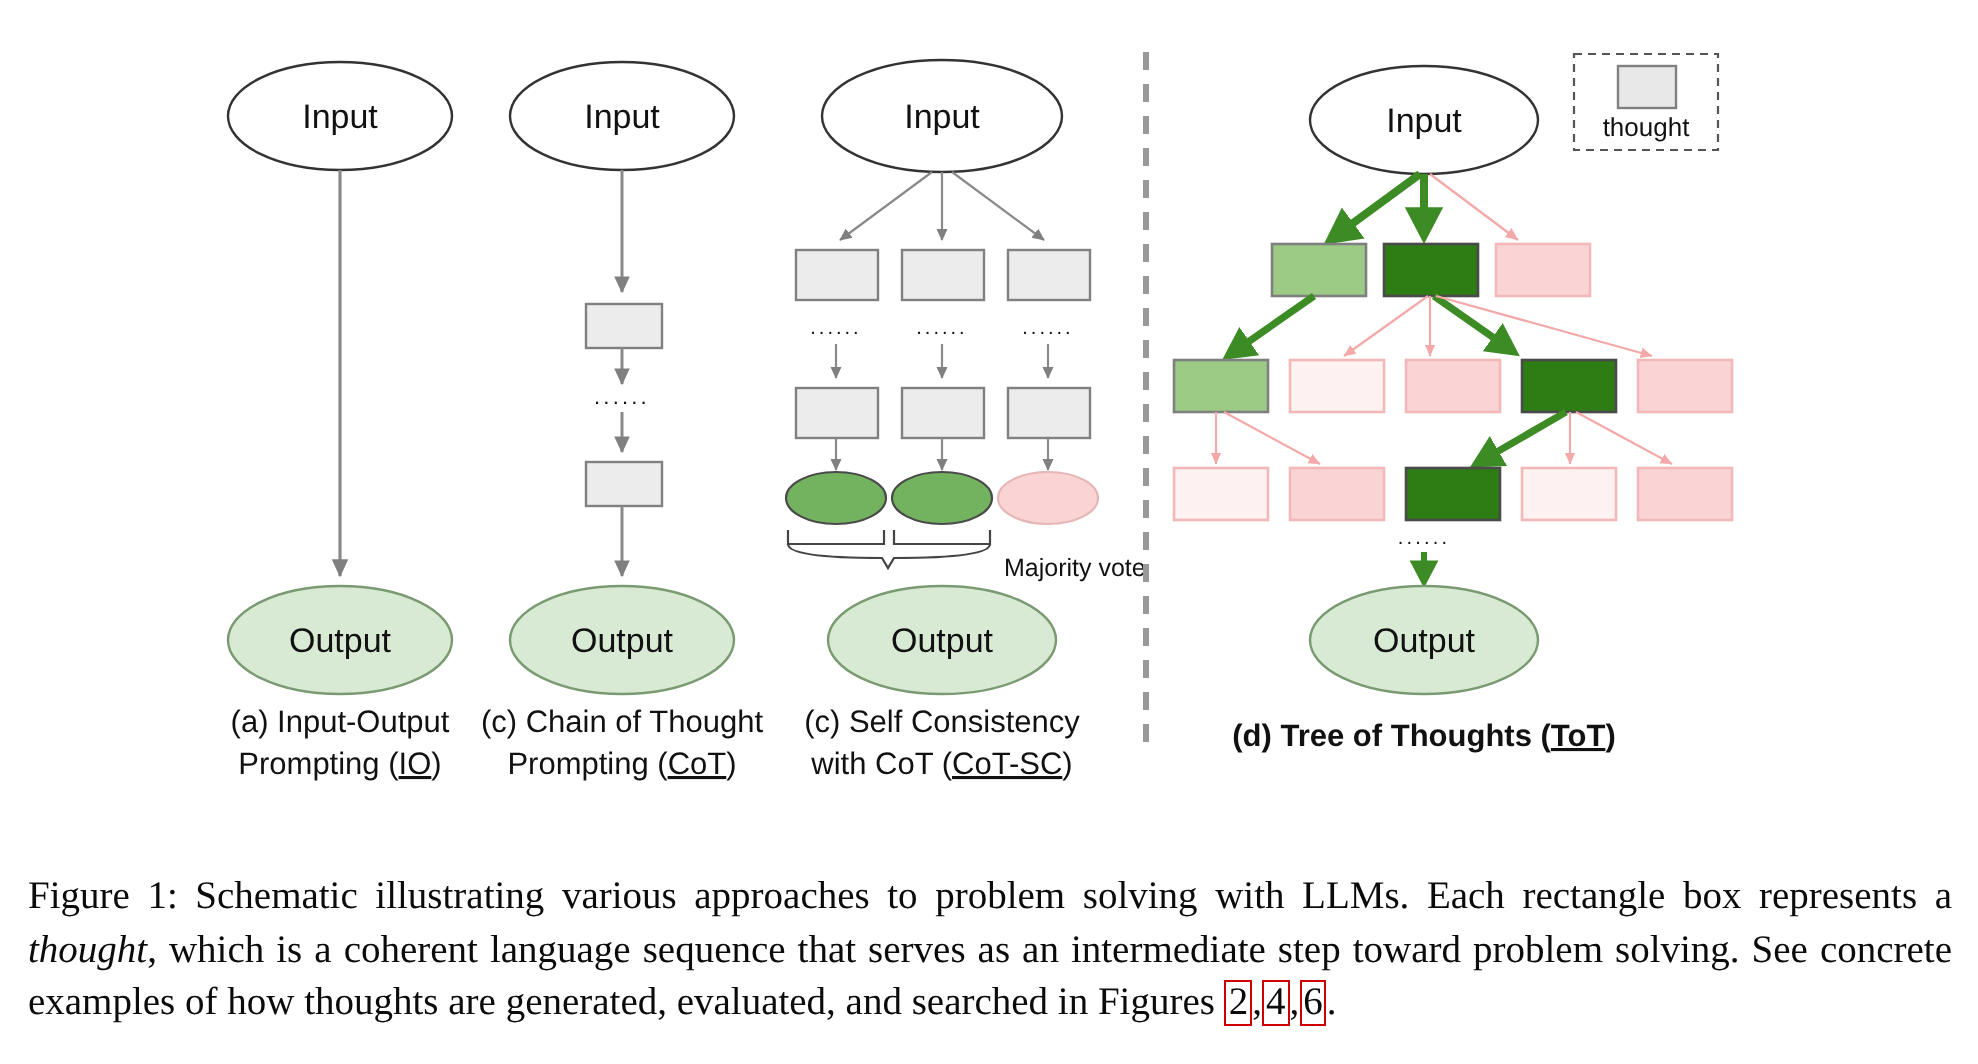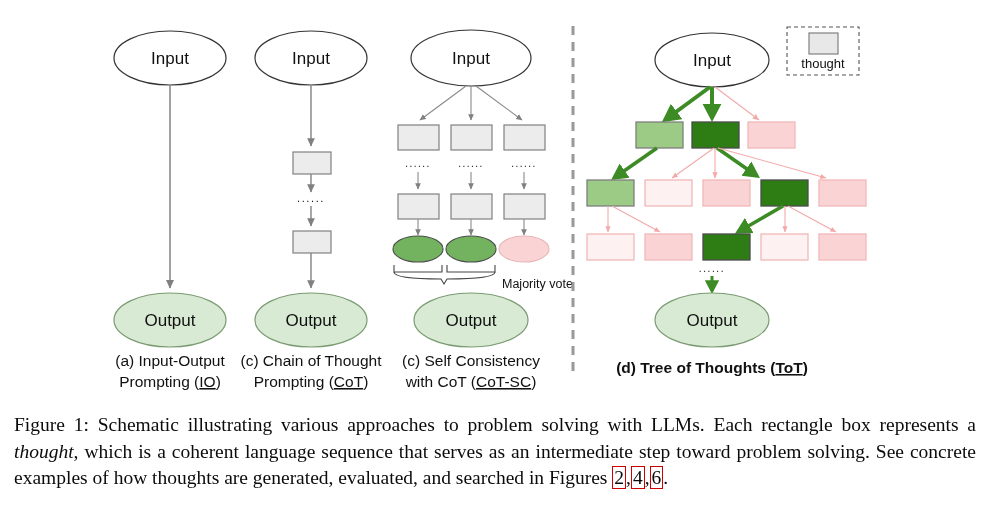--- a/index.html
+++ b/index.html
@@ -1,19 +1,19 @@
 <!DOCTYPE html>
 <html><head>
 <meta charset="utf-8">
 <style>
   html,body{margin:0;padding:0;background:#ffffff;}
   body{width:989px;height:532px;font-family:"Liberation Sans",sans-serif;color:#111;overflow:hidden;}
   #root{position:relative;width:989px;height:532px;}
   #figure{position:absolute;left:0;top:0;width:989px;height:400px;}
-  .caption{position:absolute;left:14px;top:412px;width:962px;
+  .caption{position:absolute;left:14px;top:436px;width:962px;
            font-family:"Liberation Serif",serif;font-size:19.5px;line-height:26.5px;
            color:#0b0b0b;text-align:justify;}
   .caption .it{font-style:italic;}
   .refbox{border:1.3px solid #cc0000;padding:0 1px;margin:0 0px;color:#0b0b0b;}
   svg{display:block;}
   text{font-family:"Liberation Sans",sans-serif;fill:#111;}
 </style>
 </head>
 <body>
 

